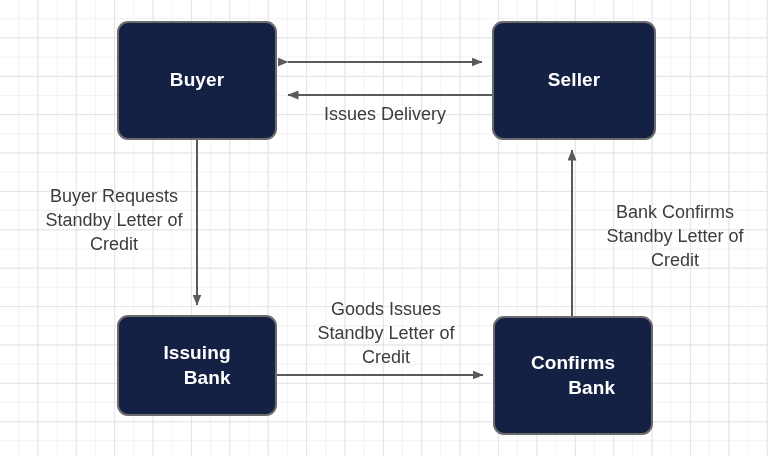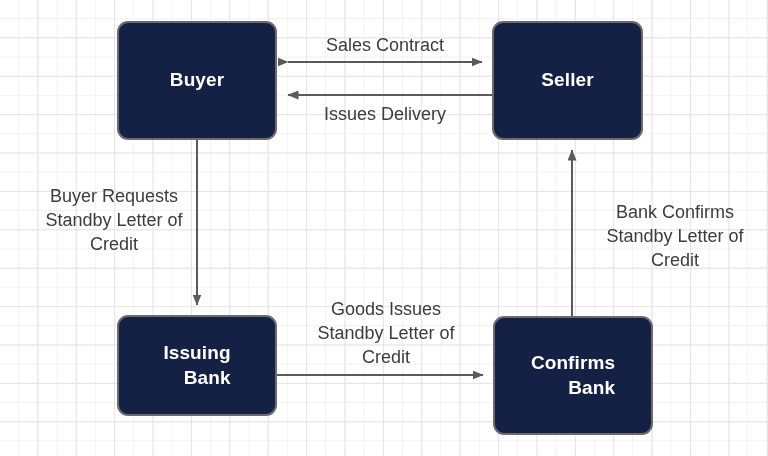--- a/index.html
+++ b/index.html
@@ -102,35 +102,34 @@
 
     <g>
       <line x1="572" y1="316" x2="572" y2="150" stroke="#5a5a5a" stroke-width="2" marker-end="url(#arrow-u)"></line>
     </g>
   </svg>
 
   <div class="node" style="left:117px; top:21px; width:160px; height:119px;">
     <span>Buyer</span>
   </div>
 
-  <div class="node" style="left:492px; top:21px; width:151px; height:119px;">
+  <div class="node" style="left:492px; top:21px; width:164px; height:119px;">
     <span>Seller</span>
   </div>
 
   <div class="node" style="left:117px; top:315px; width:160px; height:101px;">
     <span style="white-space:pre-line;">Issuing
 Bank</span>
   </div>
 
   <div class="node" style="left:493px; top:316px; width:160px; height:119px;">
     <span style="white-space:pre-line;">Confirms
 Bank</span>
   </div>
 
-  <div class="edge-label" style="left:288px; top:33px; width:194px;">Sales Contract</div>
 
   <div class="edge-label" style="left:288px; top:102px; width:194px;">Issues Delivery</div>
 
   <div class="edge-label" style="left:24px; top:184px; width:180px;">Buyer Requests
 Standby Letter of
 Credit</div>
 
   <div class="edge-label" style="left:295px; top:297px; width:182px;">Goods Issues
 Standby Letter of
 Credit</div>

